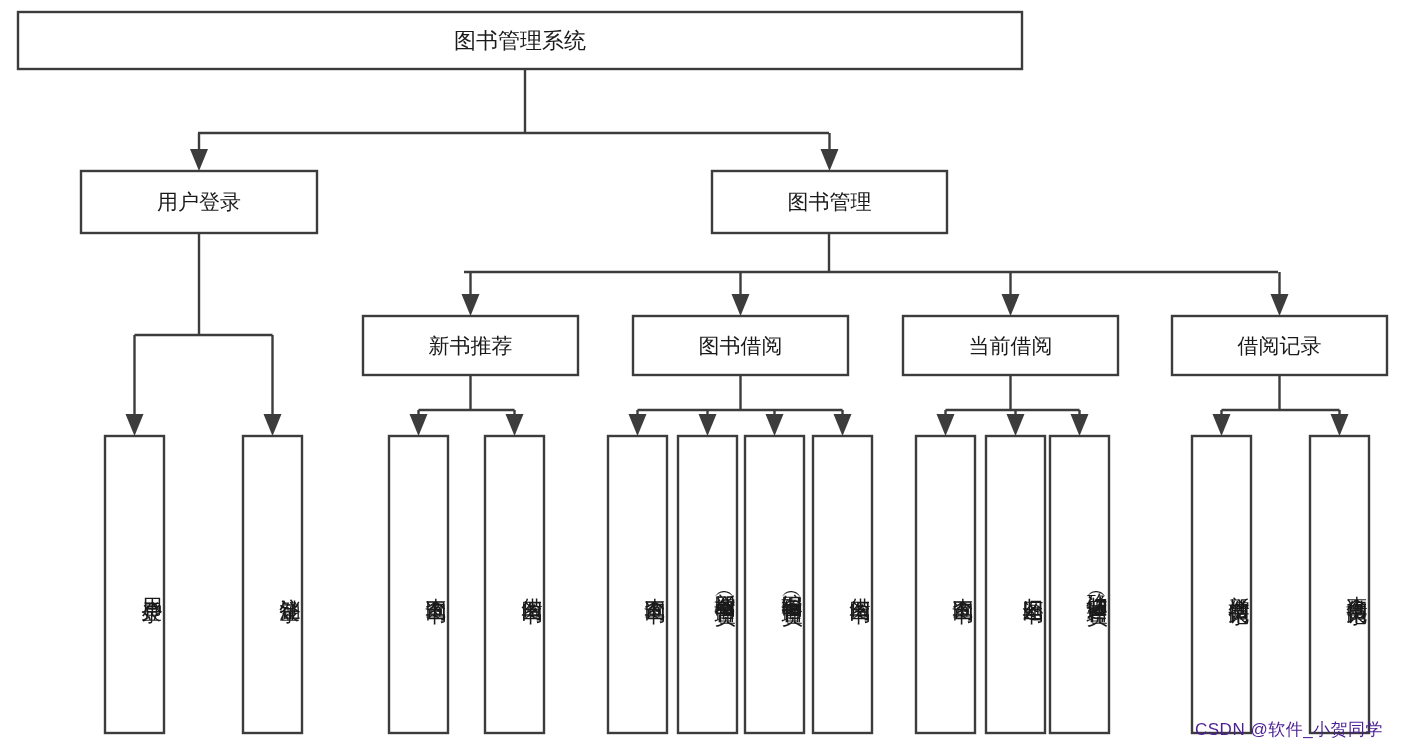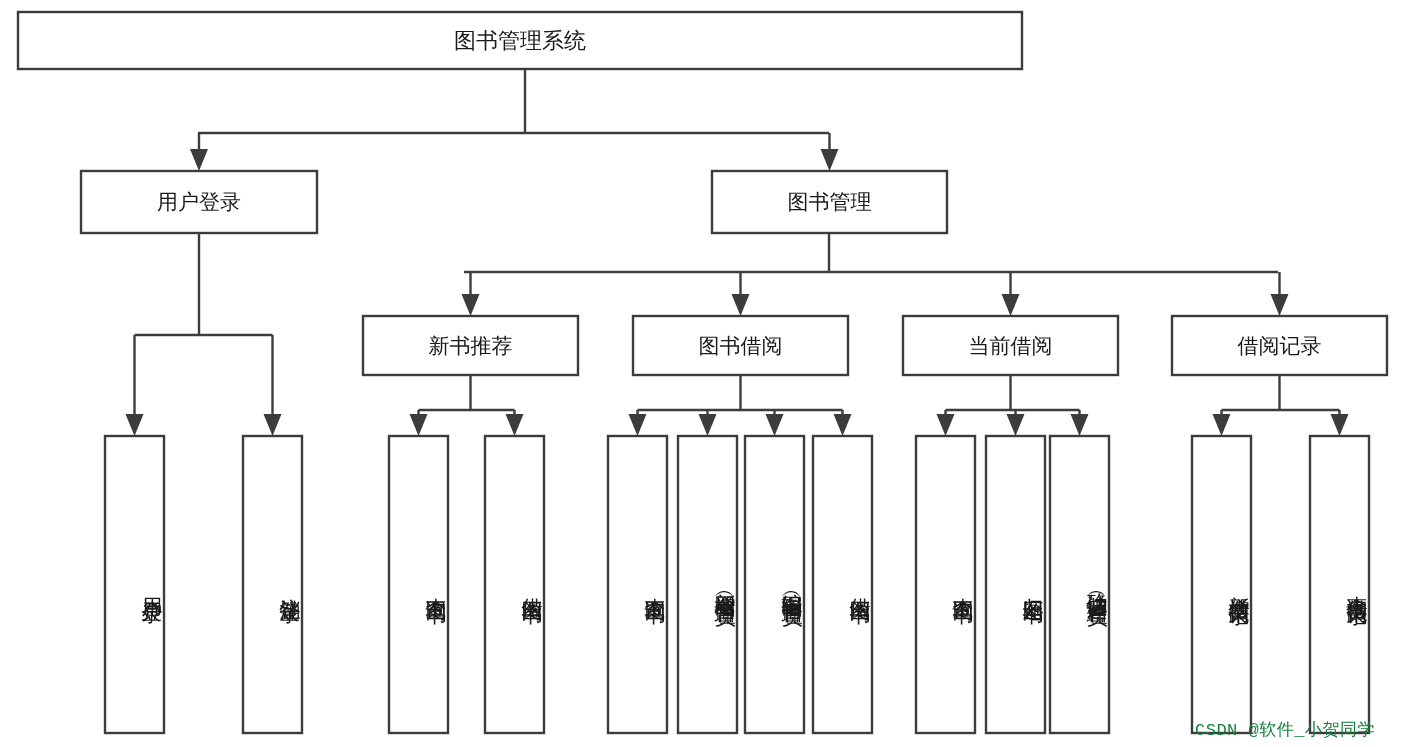--- a/index.html
+++ b/index.html
@@ -67,23 +67,23 @@
     color: #1a1a1a;
     letter-spacing: 2px;
     display: flex;
     align-items: flex-start;
     justify-content: center;
     white-space: nowrap;
     pointer-events: none;
   }
   .watermark {
     position: absolute;
-    font-family: Liberation Mono, monospace;
+    font-family: Liberation Sans, sans-serif;
     font-size: 17px;
-    color: #15803d;
+    color: #4c1d95;
     white-space: nowrap;
     letter-spacing: 0.5px;
   }
 </style>
 </head>
 <body>
 
 <div id="diagram-root">
 
   <svg id="tree-svg" viewBox="0 0 1405 747">

